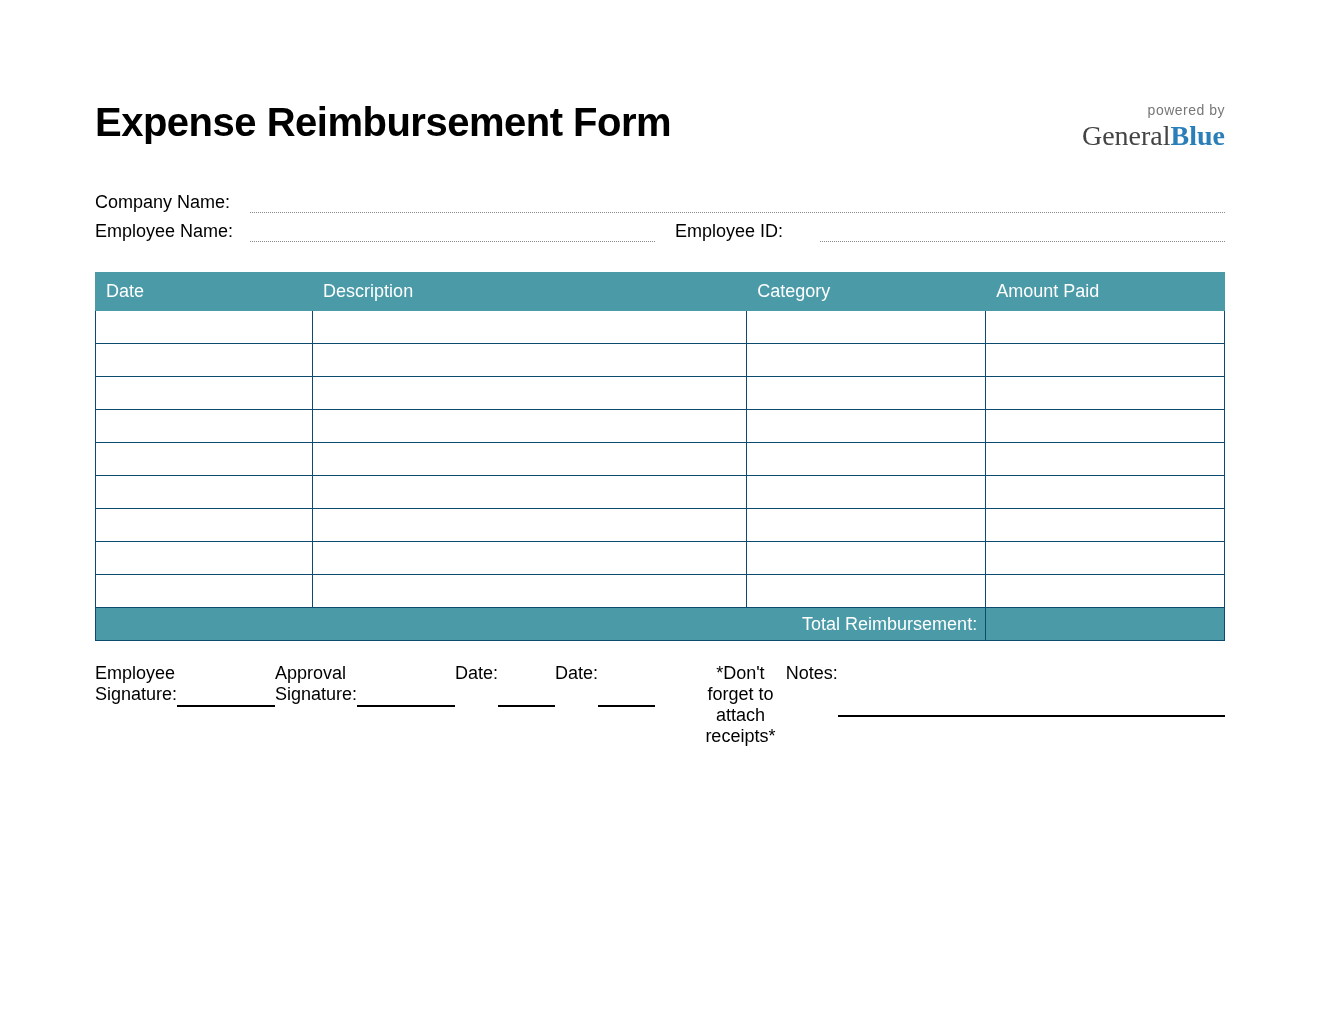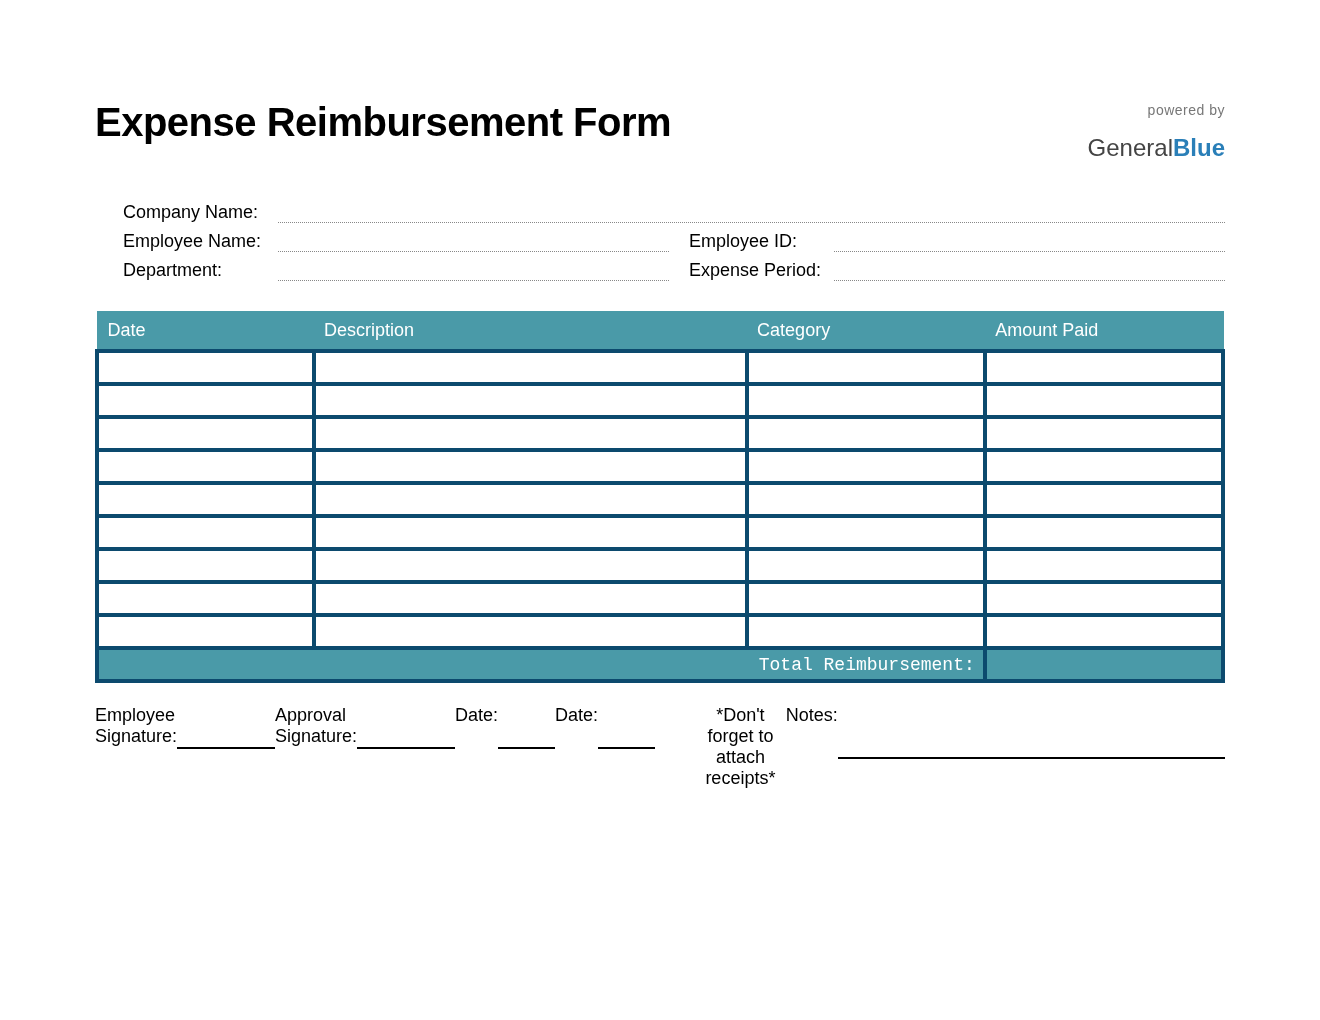--- a/index.html
+++ b/index.html
@@ -25,36 +25,36 @@
   .brand {
     text-align: right;
     padding-top: 2px;
   }
   .brand .tiny {
     font-size: 14px;
     color: #777;
     letter-spacing: 0.5px;
   }
   .brand .logo {
-    font-size: 24px;
+    font-size: 28px;
     font-weight: 400;
     color: #444;
-    margin-top: 16px;
+    margin-top: 2px;
+    font-family: Liberation Serif, serif;
   }
   .brand .logo .blue {
     color: #2a7fb8;
     font-weight: 600;
   }
   .info-block { margin-bottom: 30px; }
   .info-row {
     display: flex;
     align-items: flex-end;
     margin-bottom: 8px;
     font-size: 18px;
-    margin-left: 28px;
   }
   .info-label {
     width: 155px;
     flex-shrink: 0;
   }
   .info-label2 {
     width: 145px;
     flex-shrink: 0;
   }
   .dotted-line {
@@ -72,24 +72,23 @@
   table.expense th {
     background: #4a9aa8;
     color: #fff;
     font-weight: 400;
     text-align: left;
     padding: 8px 10px;
     font-size: 18px;
     border: 1px solid #4a9aa8;
   }
   table.expense td {
-    border: 4px solid #0c4a6e;
+    border: 1px solid #0c4a6e;
     height: 33px;
     padding: 4px 8px;
-    font-family: Liberation Mono, monospace;
   }
   .col-date { width: 200px; }
   .col-desc { width: 400px; }
   .col-cat { width: 220px; }
   .col-amt { width: 220px; }
   .total-row td {
     background: #4a9aa8;
     color: #fff;
     border: 1px solid #4a9aa8;
     font-size: 18px;
@@ -142,27 +141,20 @@
     <span class="info-label">Company Name:</span>
     <span class="dotted-line"></span>
   </div>
   <div class="info-row">
     <span class="info-label">Employee Name:</span>
     <span class="dotted-line"></span>
     <span class="gap"></span>
     <span class="info-label2">Employee ID:</span>
     <span class="dotted-line"></span>
   </div>
-  <div class="info-row">
-    <span class="info-label">Department:</span>
-    <span class="dotted-line"></span>
-    <span class="gap"></span>
-    <span class="info-label2">Expense Period:</span>
-    <span class="dotted-line"></span>
-  </div>
 </div>
 
 <table class="expense">
   <thead>
     <tr>
       <th class="col-date">Date</th>
       <th class="col-desc">Description</th>
       <th class="col-cat">Category</th>
       <th class="col-amt">Amount Paid</th>
     </tr>

